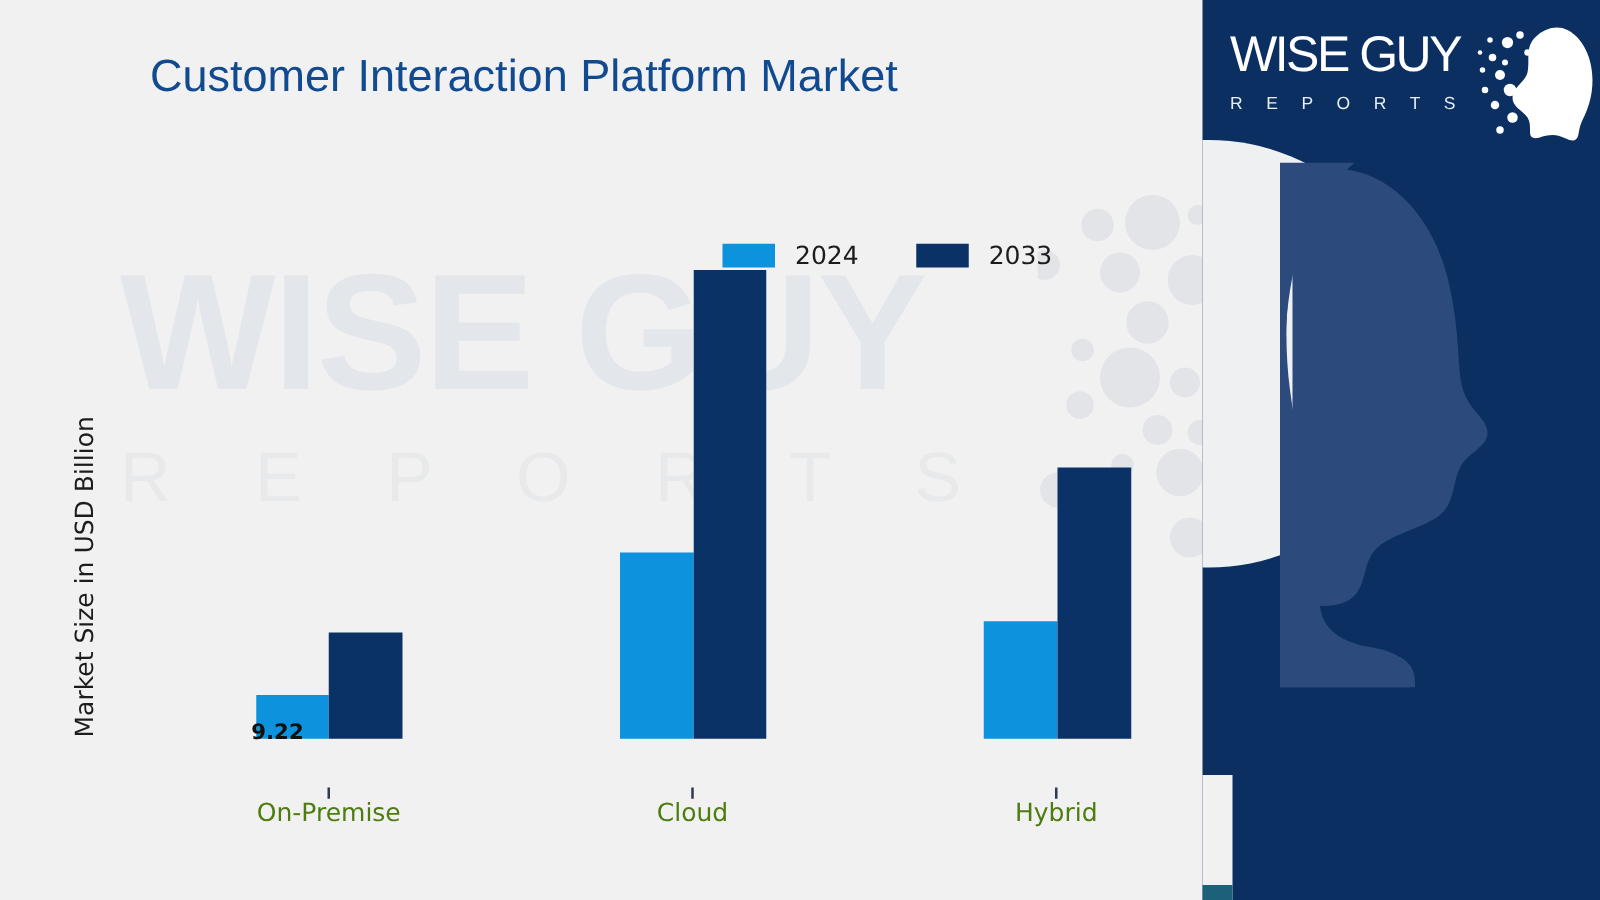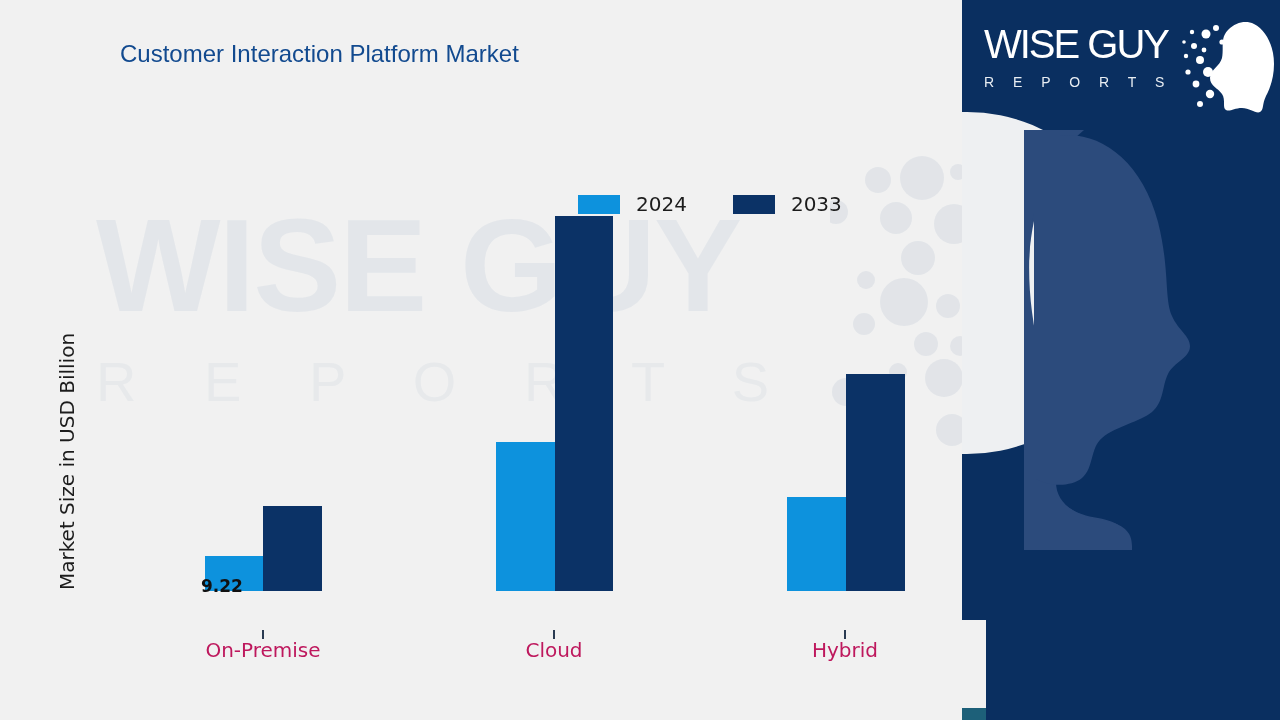--- a/index.html
+++ b/index.html
@@ -65,21 +65,21 @@
     font-family:"Liberation Sans", sans-serif;
     color:#e9eef3; font-size:14px; font-weight:400; letter-spacing:7.5px;
     line-height:1; margin-top:11px; white-space:nowrap;
   }
   #logo-head { position:absolute; left:196px; top:-4px; }
 
   
   #title {
     position:absolute; left:120px; top:40px; width:660px; z-index:6;
     font-family:"Liberation Sans", sans-serif;
-    font-size:24px; font-weight:400; line-height:1.17; color:#124a8f;
+    font-size:36px; font-weight:400; line-height:1.17; color:#124a8f;
   }
 
   
   #legend {
     position:absolute; left:578px; top:194px; z-index:6;
     display:flex; align-items:center; gap:46px;
   }
   .legend-item { display:flex; align-items:center; gap:16px; }
   .legend-swatch { width:42px; height:19px; }
   .legend-label {
@@ -95,21 +95,21 @@
     font-size:20px; color:#1c1c1c; white-space:nowrap;
   }
 
   
   #plot { position:absolute; left:0; top:0; width:962px; height:591px; z-index:5; }
   .bar { position:absolute; bottom:0; }
   .tick { position:absolute; width:2px; height:9px; background:#2a3b52; }
   .cat-label {
     position:absolute; text-align:center;
     font-family:"DejaVu Sans", sans-serif;
-    font-size:20px; color:#be185d; white-space:nowrap;
+    font-size:20px; color:#4d7c0f; white-space:nowrap;
   }
   .val-label {
     position:absolute; text-align:left;
     font-family:"DejaVu Sans", sans-serif;
     font-size:17px; font-weight:700; color:#111111; white-space:nowrap;
   }
 </style>
 </head>
 <body>
 

